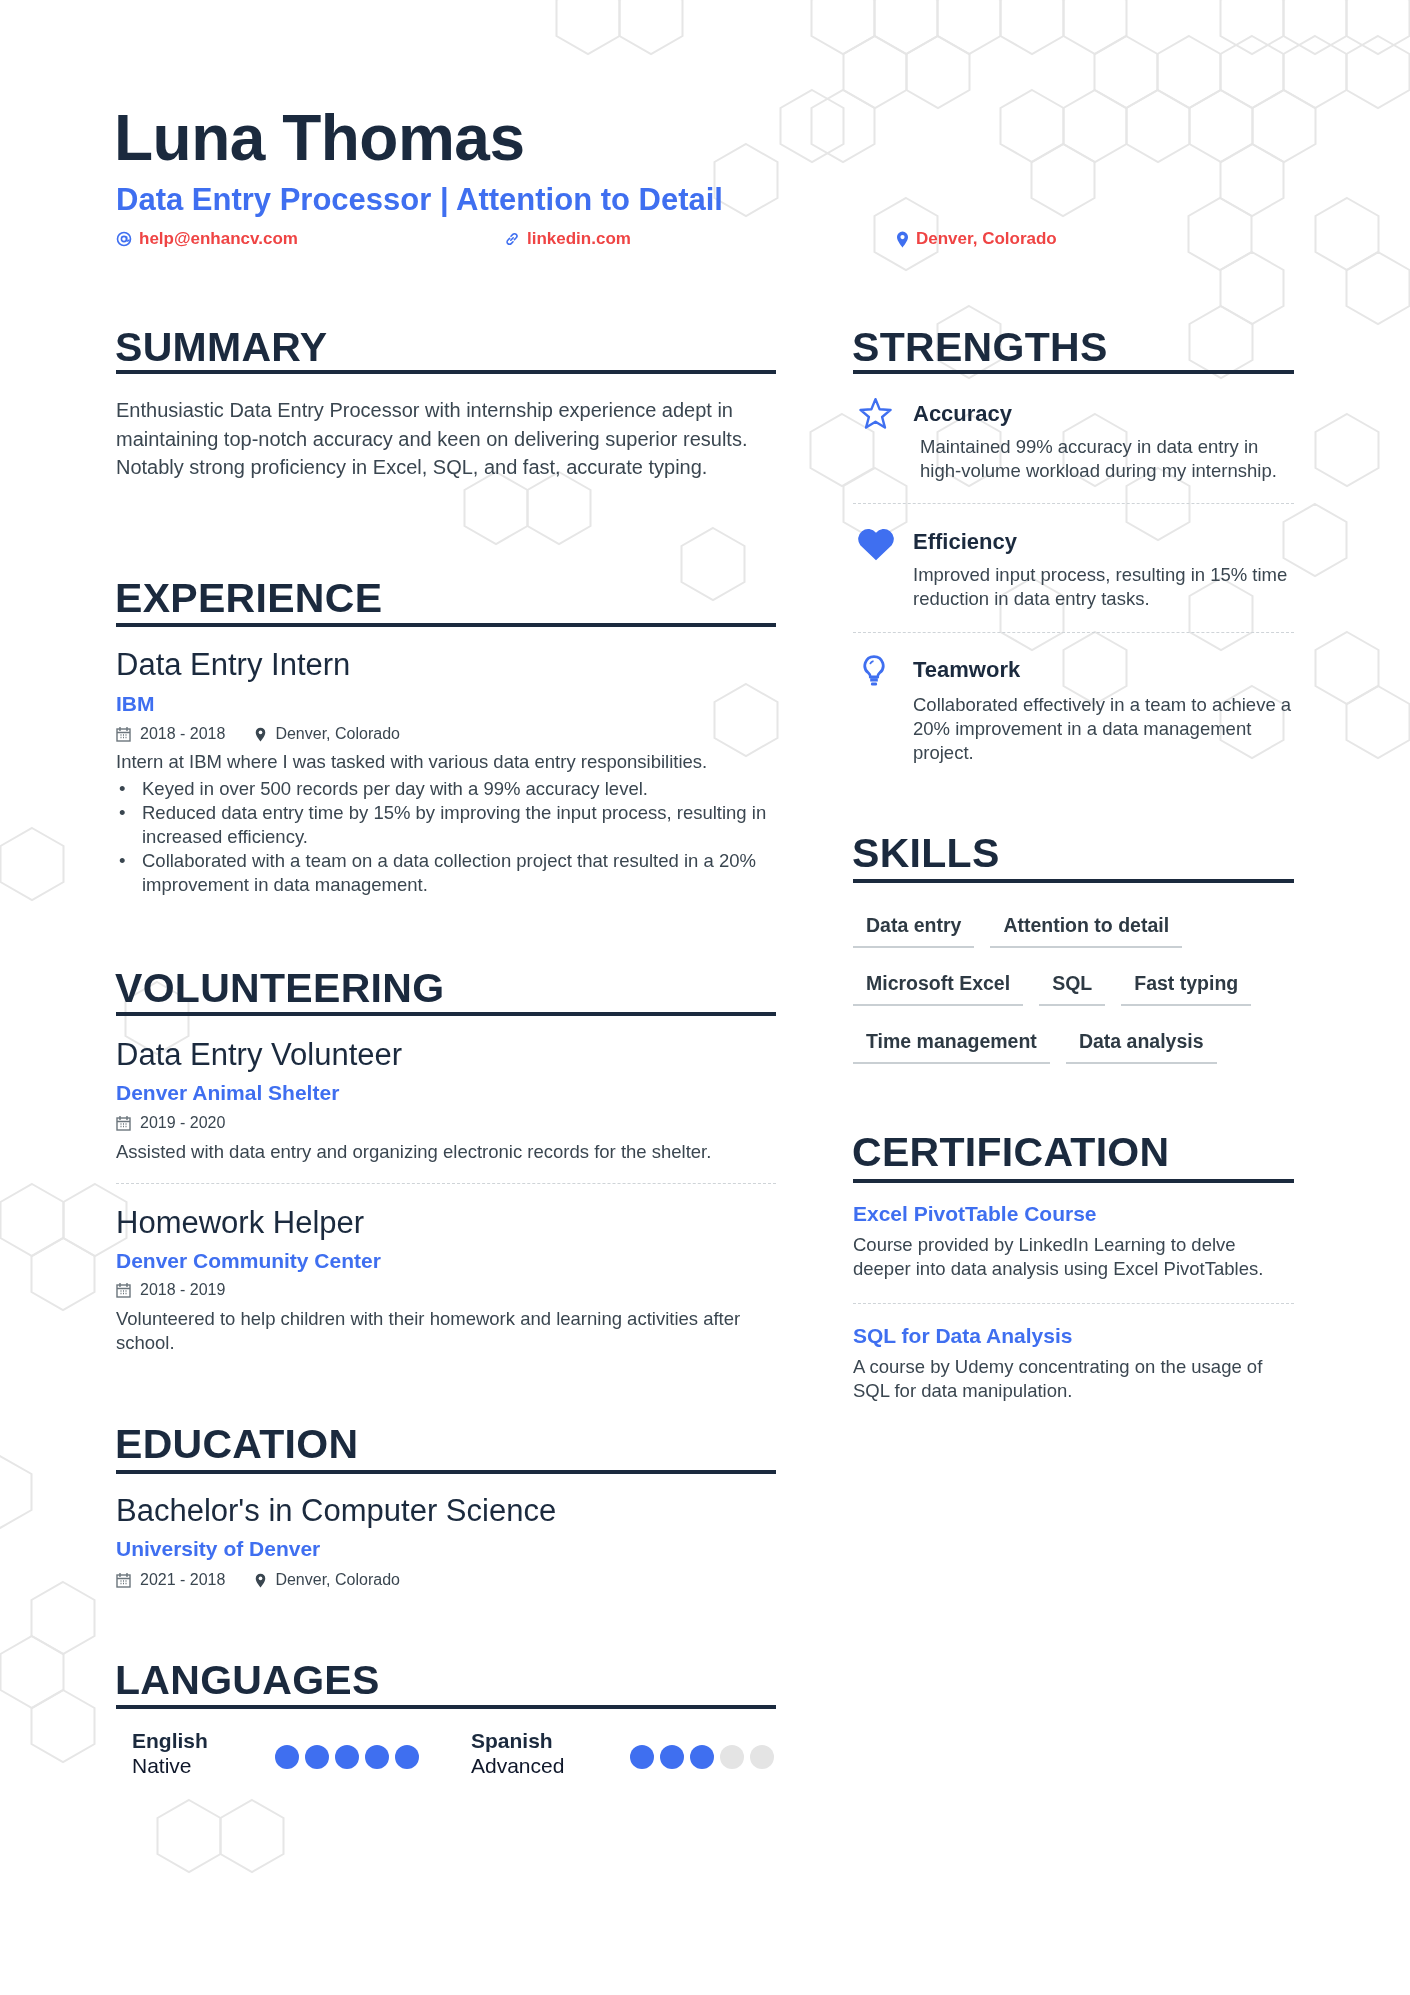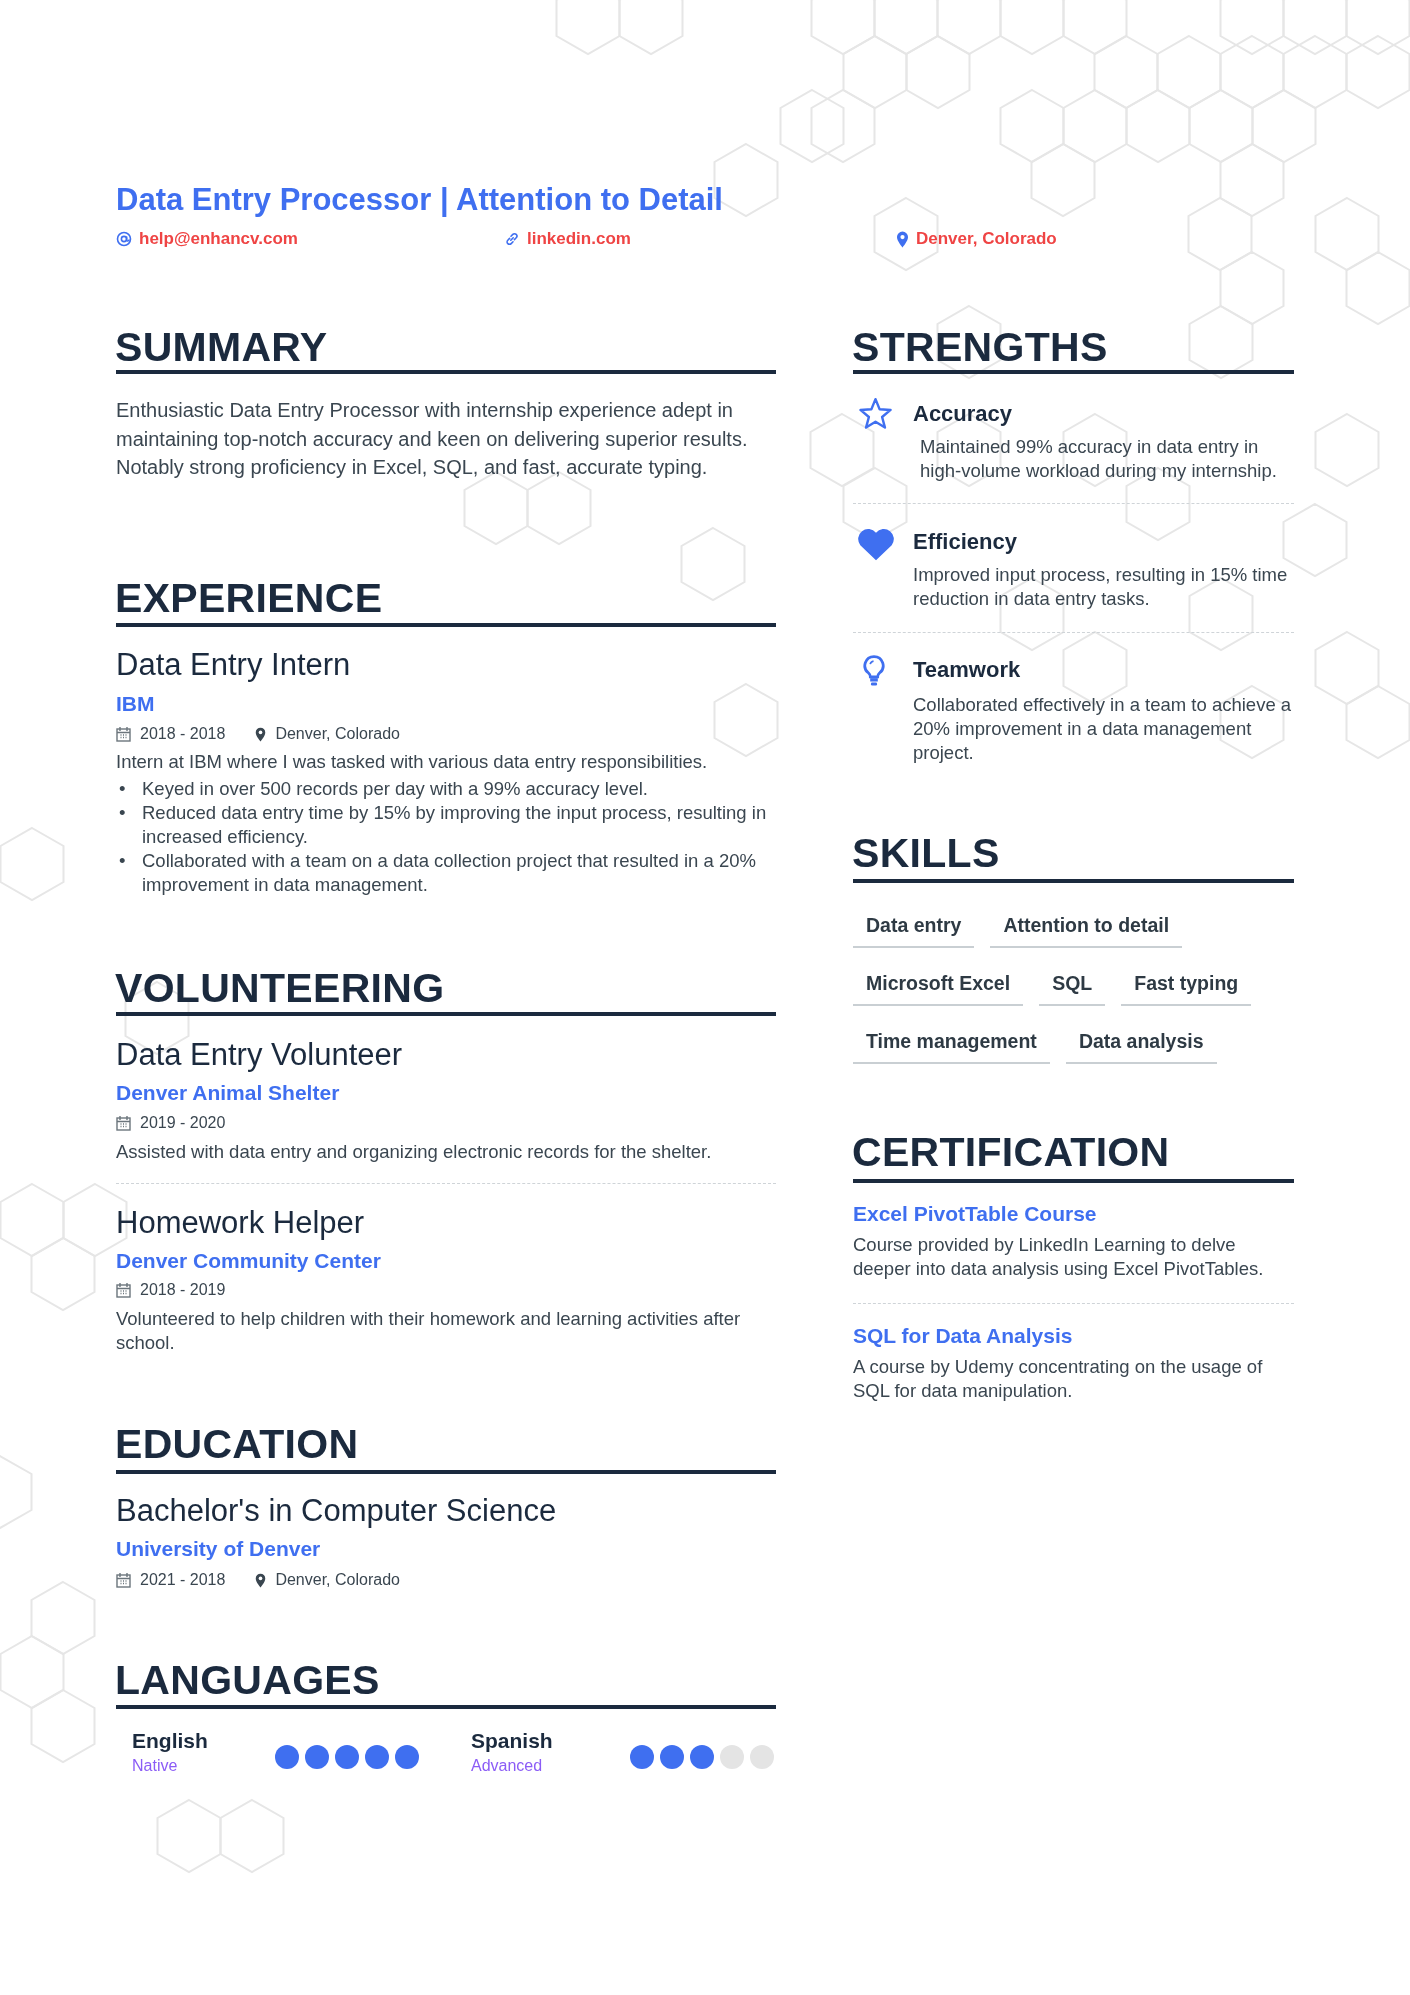--- a/index.html
+++ b/index.html
@@ -32,21 +32,21 @@
   .dash { border-top: 1.5px dashed #cfd4d8; height: 0; }
 
   .str-title { font-size: 22px; font-weight: bold; color: #1b2a3e; line-height: 28px; white-space: nowrap; }
   .str-desc { font-size: 18.5px; line-height: 24px; color: #3a4650; }
   .str-icon { display: inline-flex; }
 
   .skill { font-size: 19.5px; font-weight: bold; color: #2e3a44; line-height: 26px; padding: 0 13px 8px 13px; border-bottom: 2px solid #c9cfd3; white-space: nowrap; }
   .cert-title { font-size: 21px; font-weight: bold; color: #3f6ff0; line-height: 28px; white-space: nowrap; }
 
   .lang-name { font-size: 21px; font-weight: bold; color: #1b2a3e; line-height: 26px; white-space: nowrap; }
-  .lang-level { font-size: 16px; color: #8b5cf6; line-height: 24px; white-space: nowrap; }
+  .lang-level { font-size: 21px; color: #0f172a; line-height: 24px; white-space: nowrap; }
   .dots { display: flex; gap: 6px; }
   .dot { width: 24px; height: 24px; border-radius: 50%; background: #e4e4e4; }
   .dot.on { background: #3f6ff0; }
 </style>
 </head>
 <body>
 
 <svg id="bg" viewBox="0 0 1410 1995" xmlns="http://www.w3.org/2000/svg">
   <defs>
     <polygon id="hx" points="0,-36 31.5,-18 31.5,18 0,36 -31.5,18 -31.5,-18" fill="none" stroke="#e6e6e6" stroke-width="2"></polygon>
@@ -115,20 +115,21 @@
   <use href="#hx" x="0" y="1492"></use>
   <use href="#hx" x="63" y="1618"></use>
     <use href="#hx" x="32" y="1672"></use>
     <use href="#hx" x="63" y="1726"></use>
   <use href="#hx" x="189" y="1836"></use>
     <use href="#hx" x="252" y="1836"></use>
 </svg>
 
 <div class="content">
 
+  <div class="abs name">Luna Thomas</div>
   <div class="abs headline">Data Entry Processor | Attention to Detail</div>
 
   <div class="abs contact" style="left:116px;">
     <span class="ic">
       <svg width="16" height="16" viewBox="0 0 16 16">
           <circle cx="8" cy="8" r="6.5" fill="none" stroke="#3f6ff0" stroke-width="1.6"></circle>
           <circle cx="8" cy="8" r="2.6" fill="none" stroke="#3f6ff0" stroke-width="1.6"></circle>
           <path d="M10.6 5.5v3.6c0 1.3 2.5 1.3 2.5-0.6" fill="none" stroke="#3f6ff0" stroke-width="1.6"></path>
         </svg>
     </span>

